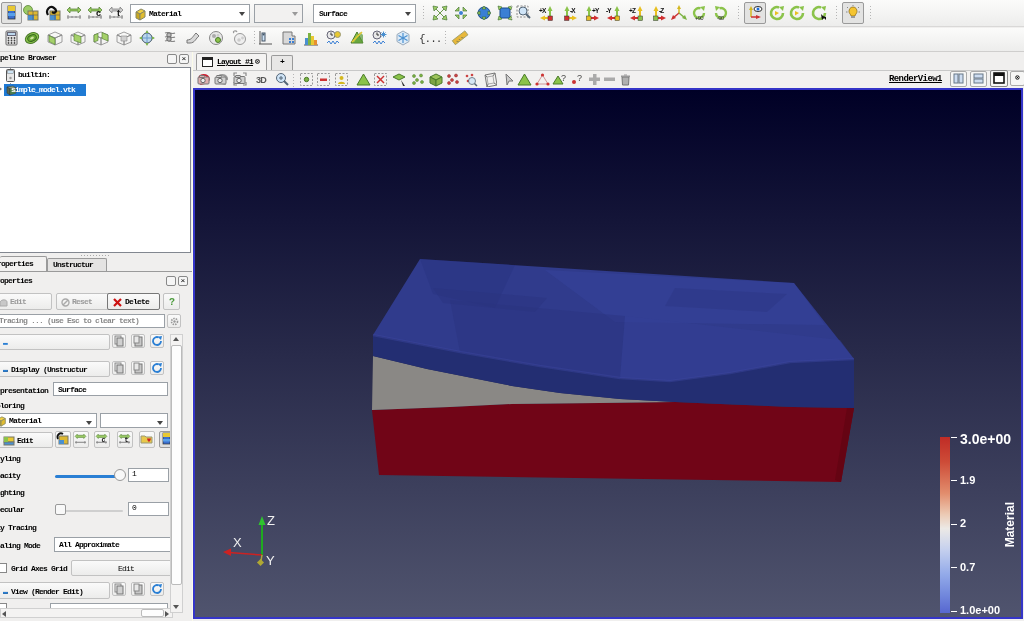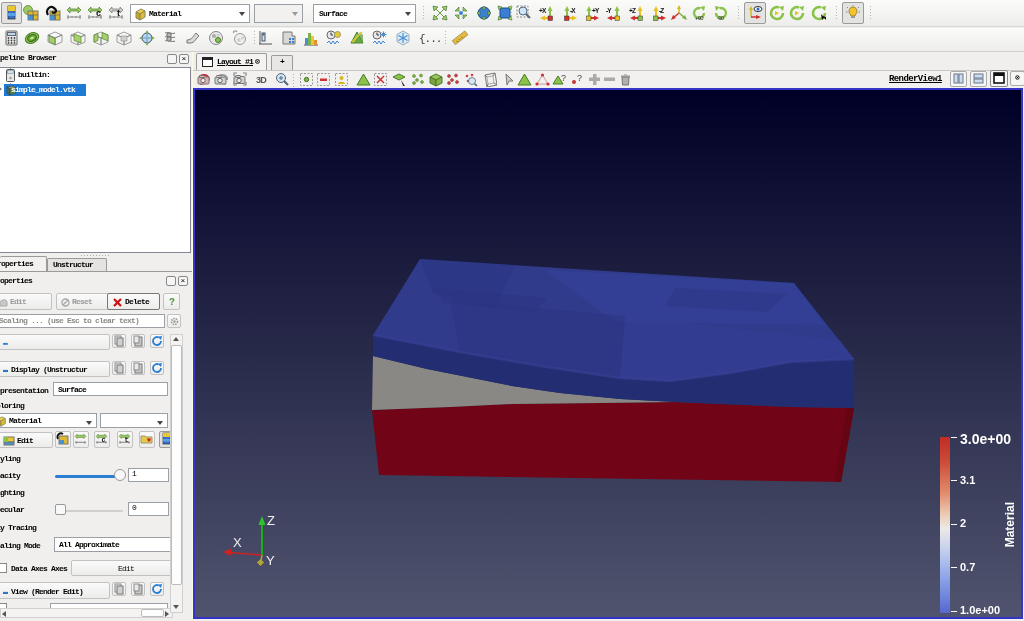--- a/index.html
+++ b/index.html
@@ -412,21 +412,21 @@
   <div class="hdrbtn" style="left:56px; top:21px; width:60px; height:17px; color:#9a9a9a;"><svg style="position:absolute;left:4px;top:4px;" width="9" height="9" viewBox="0 0 9 9">
         <circle cx="4.5" cy="4.5" r="3.5" fill="none" stroke="#aaa" stroke-width="1.4"></circle>
         <line x1="2" y1="7" x2="7" y2="2" stroke="#aaa" stroke-width="1.4"></line>
       </svg><span style="position:relative;left:15px;top:3px;">Reset</span></div>
   <div class="hdrbtn" style="left:107px; top:21px; width:53px; height:17px; color:#000; border-color:#777;"><span style="position:relative;left:17px;top:3px;">Delete</span><svg style="position:absolute;left:5px;top:4px;" width="9" height="9" viewBox="0 0 9 9">
         <path d="M1,1 L8,8 M8,1 L1,8" stroke="#cc1111" stroke-width="2.2"></path>
       </svg></div>
   <div class="hdrbtn" style="left:163px; top:21px; width:17px; height:17px; color:#4a9a3a;"><span style="position:relative;left:5px;top:3px;font-size:10px;">?</span></div>
 
   <div class="abs" style="left:-8px; top:42px; width:173px; height:14px; background:#fff; border:1px solid #9aa0a6;">
-      <span class="txt" style="left:6px; top:1px; color:#8a8a8a;">Scaling ... (use Esc to clear text)</span>
+      <span class="txt" style="left:6px; top:1px; color:#8a8a8a;">Tracing ... (use Esc to clear text)</span>
     </div>
   <div class="smbtn" style="left:167px; top:42px;">
       <svg style="position:absolute;left:2px;top:2px;" width="9" height="9" viewBox="0 0 9 9">
         <circle cx="4.5" cy="4.5" r="3" fill="none" stroke="#999" stroke-width="1.6" stroke-dasharray="1.5,1"></circle>
         <circle cx="4.5" cy="4.5" r="1.2" fill="#999"></circle>
       </svg>
     </div>
 
   <div class="hdrbtn" style="left:-8px; top:62px; width:118px; height:16px;">
       <span style="position:absolute;left:10px;top:17px;">▬ Properties (simple_</span>
@@ -531,21 +531,21 @@
   <div class="txt" style="left:-8px; top:233px;">Specular</div>
   <div class="abs" style="left:57px; top:238px; width:66px; height:2px; background:#cfcfcf; border-radius:2px;"></div>
   <div class="abs" style="left:55px; top:232px; width:11px; height:11px; background:#f8f8f8; border:1px solid #999; border-radius:2px;"></div>
   <div class="abs" style="left:128px; top:230px; width:41px; height:14px; background:#fff; border:1px solid #9aa0a6;"><span style="position:relative;left:3px;top:0px;">0</span></div>
 
   <div class="txt bold" style="left:-8px; top:251px;">Ray Tracing</div>
   <div class="txt" style="left:-8px; top:269px;">Scaling Mode</div>
   <div class="combo" style="left:54px; top:265px; width:118px; height:15px;"><span style="position:relative;left:4px;top:-1px;">All Approximate</span></div>
 
   <div class="abs" style="left:-3px; top:291px; width:10px; height:10px; background:#fff; border:1px solid #888;"></div>
-  <div class="txt" style="left:11px; top:292px;">Data Axes Axes</div>
+  <div class="txt" style="left:11px; top:292px;">Grid Axes Grid</div>
   <div class="hdrbtn" style="left:71px; top:288px; width:101px; height:16px; font-weight:normal;">
       <span style="position:absolute;left:46px;top:3px;">Edit</span>
     </div>
 
   <div class="hdrbtn" style="left:-8px; top:310px; width:118px; height:17px;">
       <span style="position:absolute;left:10px;top:4px;">▬ View (Render Edit)</span>
       <span style="position:absolute;left:10px;top:4px;color:#2a7fd4;">▬</span>
     </div>
   <div class="smbtn" style="left:112px; top:310px;"><svg width="12" height="12" viewBox="0 0 12 12">
         <rect x="2" y="1" width="6" height="8" fill="#e8e8e8" stroke="#888"></rect>
@@ -773,19 +773,19 @@
     <text x="53" y="55" fill="#f0f0f0" font-size="13" font-family="Liberation Sans">Y</text>
   </svg>
 
   <div class="abs" style="left:745px; top:347px; width:10px; height:176px; background:linear-gradient(#c02c26 0%, #cd4b37 14%, #e28d6d 32%, #eccab4 44%, #ece9e6 52%, #c5d0ee 64%, #93aae9 78%, #7187dc 90%, #5767d0 100%);"></div>
   <div class="abs" style="left:756px; top:347px; width:6px; height:1px; background:#fff;"></div>
   <div class="abs" style="left:756px; top:390px; width:6px; height:1px; background:#fff;"></div>
   <div class="abs" style="left:756px; top:434px; width:6px; height:1px; background:#fff;"></div>
   <div class="abs" style="left:756px; top:477px; width:6px; height:1px; background:#fff;"></div>
   <div class="abs" style="left:756px; top:521px; width:6px; height:1px; background:#fff;"></div>
   <div class="txt" style="left:765px; top:341px; color:#fff; font-family:'Liberation Sans'; font-size:14px; letter-spacing:0;">3.0e+00</div>
-  <div class="txt" style="left:765px; top:384px; color:#fff; font-family:'Liberation Sans'; font-size:11px; letter-spacing:0;">3.1</div>
+  <div class="txt" style="left:765px; top:384px; color:#fff; font-family:'Liberation Sans'; font-size:11px; letter-spacing:0;">1.9</div>
   <div class="txt" style="left:765px; top:427px; color:#fff; font-family:'Liberation Sans'; font-size:11px; letter-spacing:0;">2</div>
   <div class="txt" style="left:765px; top:471px; color:#fff; font-family:'Liberation Sans'; font-size:11px; letter-spacing:0;">0.7</div>
   <div class="txt" style="left:765px; top:514px; color:#fff; font-family:'Liberation Sans'; font-size:11px; letter-spacing:0;">1.0e+00</div>
   <div class="txt" style="left:808px; top:412px; color:#fff; font-family:'Liberation Sans'; font-size:12px; letter-spacing:0; writing-mode:vertical-rl; transform:rotate(180deg);">Material</div>
 </div>
 </div>
 
 </body></html>

